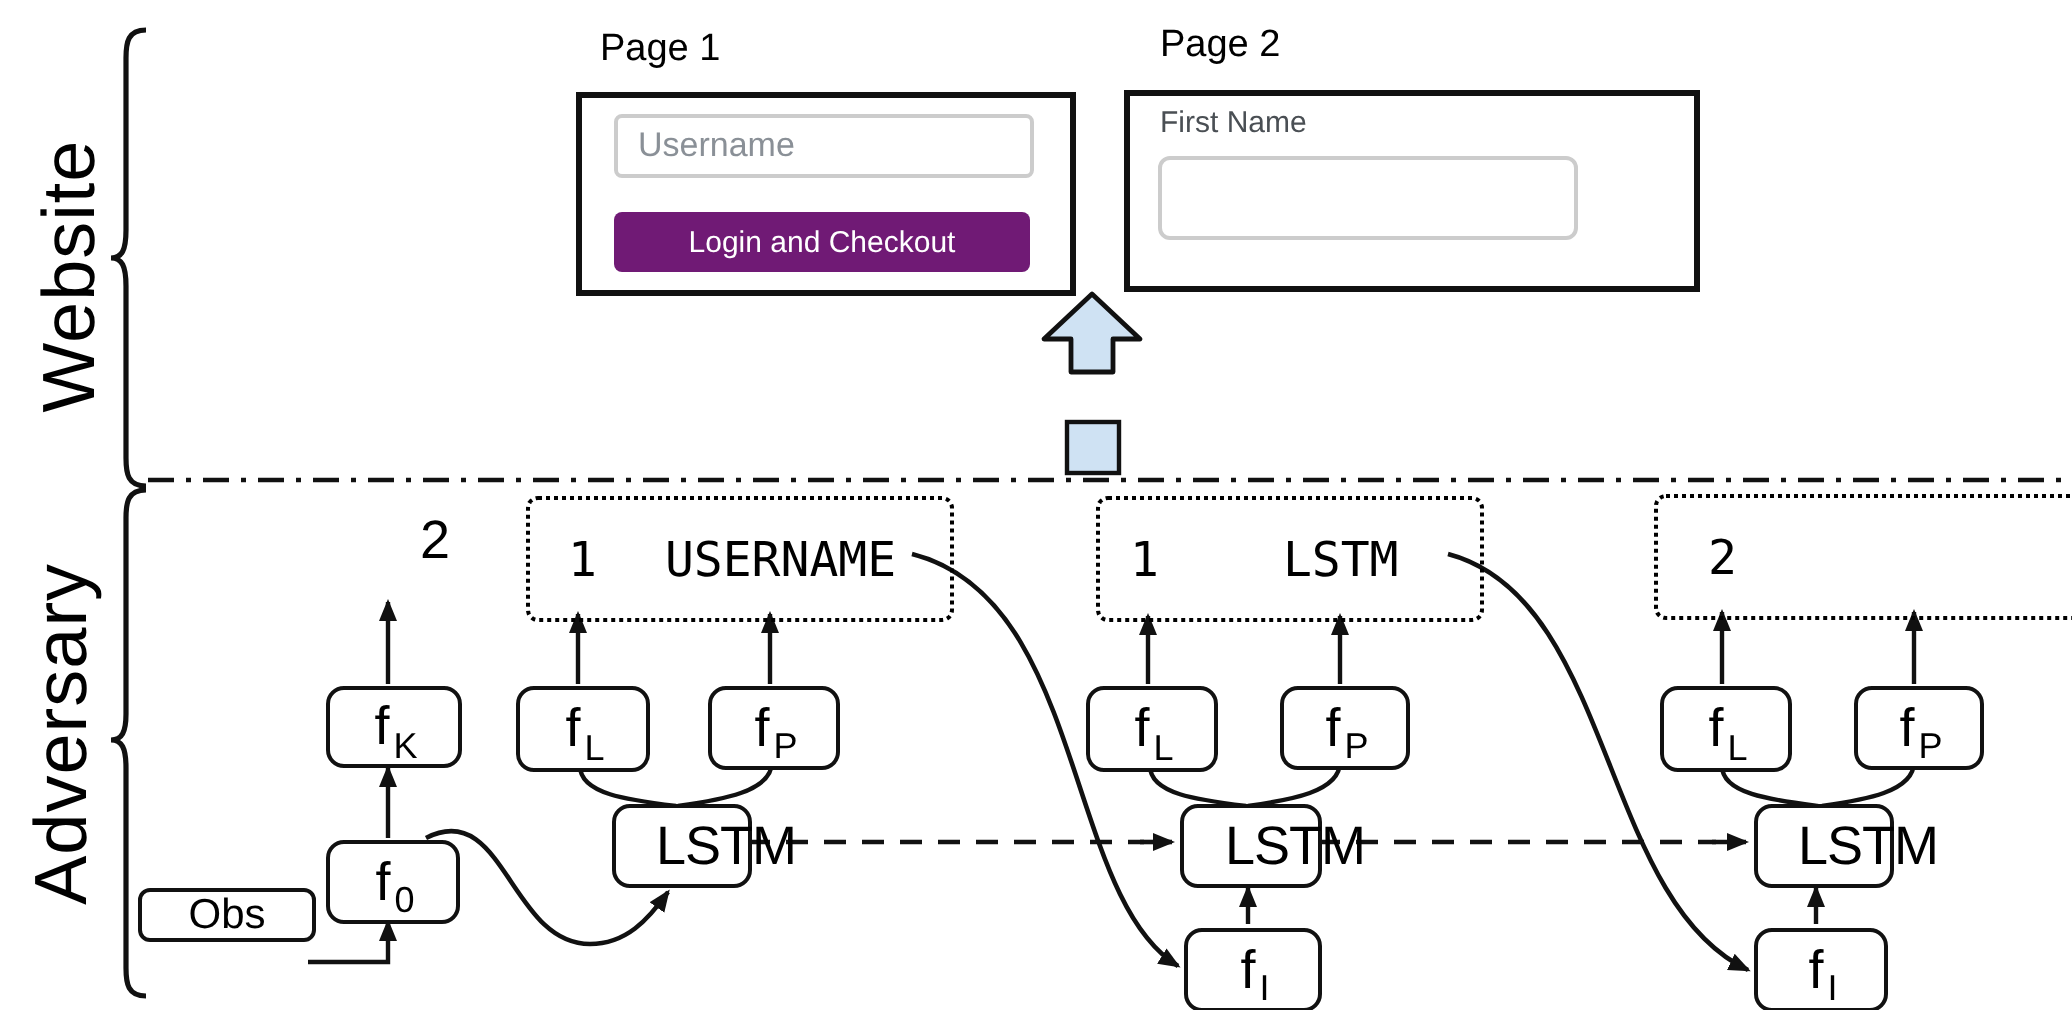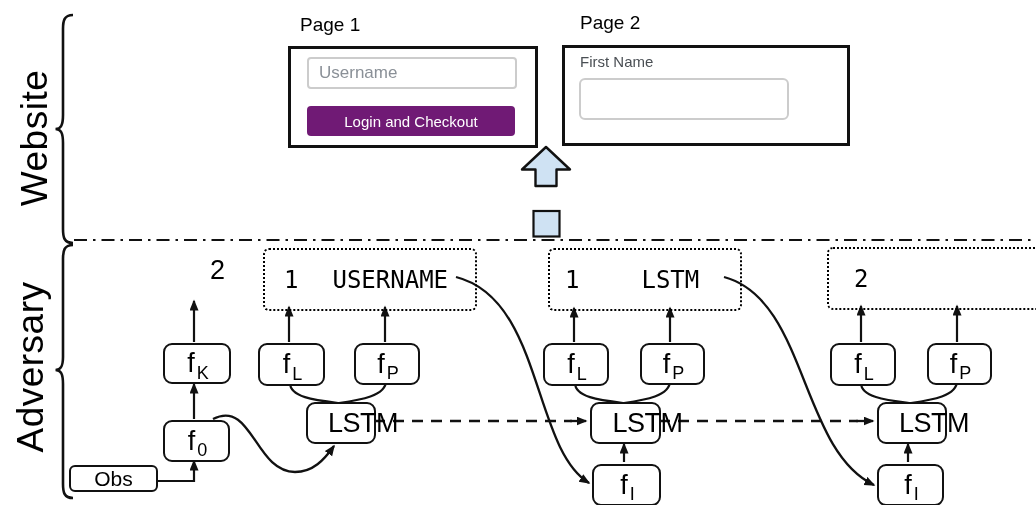--- a/index.html
+++ b/index.html
@@ -120,21 +120,21 @@
   </div>
 
   <div class="node" style="left:163px;top:343px;width:64px;height:37px;">
     <span class="fbase">f</span>
       <span class="fsub">K</span>
   </div>
   <div class="node" style="left:163px;top:420px;width:63px;height:38px;">
     <span class="fbase">f</span>
       <span class="fsub">0</span>
   </div>
-  <div class="node obs-node" style="left:69px;top:465px;width:85px;height:23px;">
+  <div class="node obs-node" style="left:69px;top:444px;width:85px;height:23px;">
     <span>Obs</span>
   </div>
 
   <div class="node" style="left:258px;top:343px;width:63px;height:39px;">
     <span class="fbase">f</span>
       <span class="fsub">L</span>
   </div>
   <div class="node" style="left:354px;top:343px;width:62px;height:38px;">
     <span class="fbase">f</span>
       <span class="fsub">P</span>

